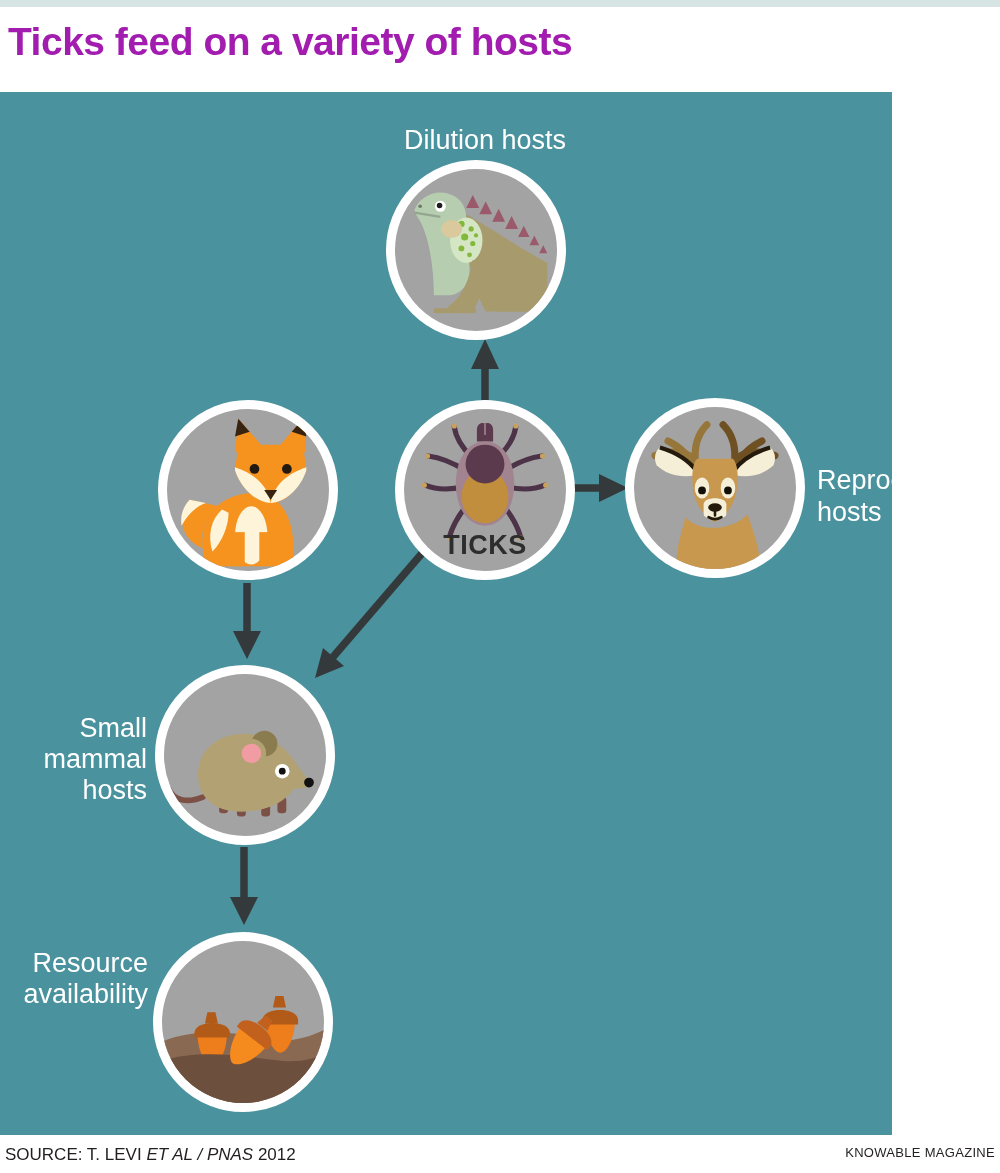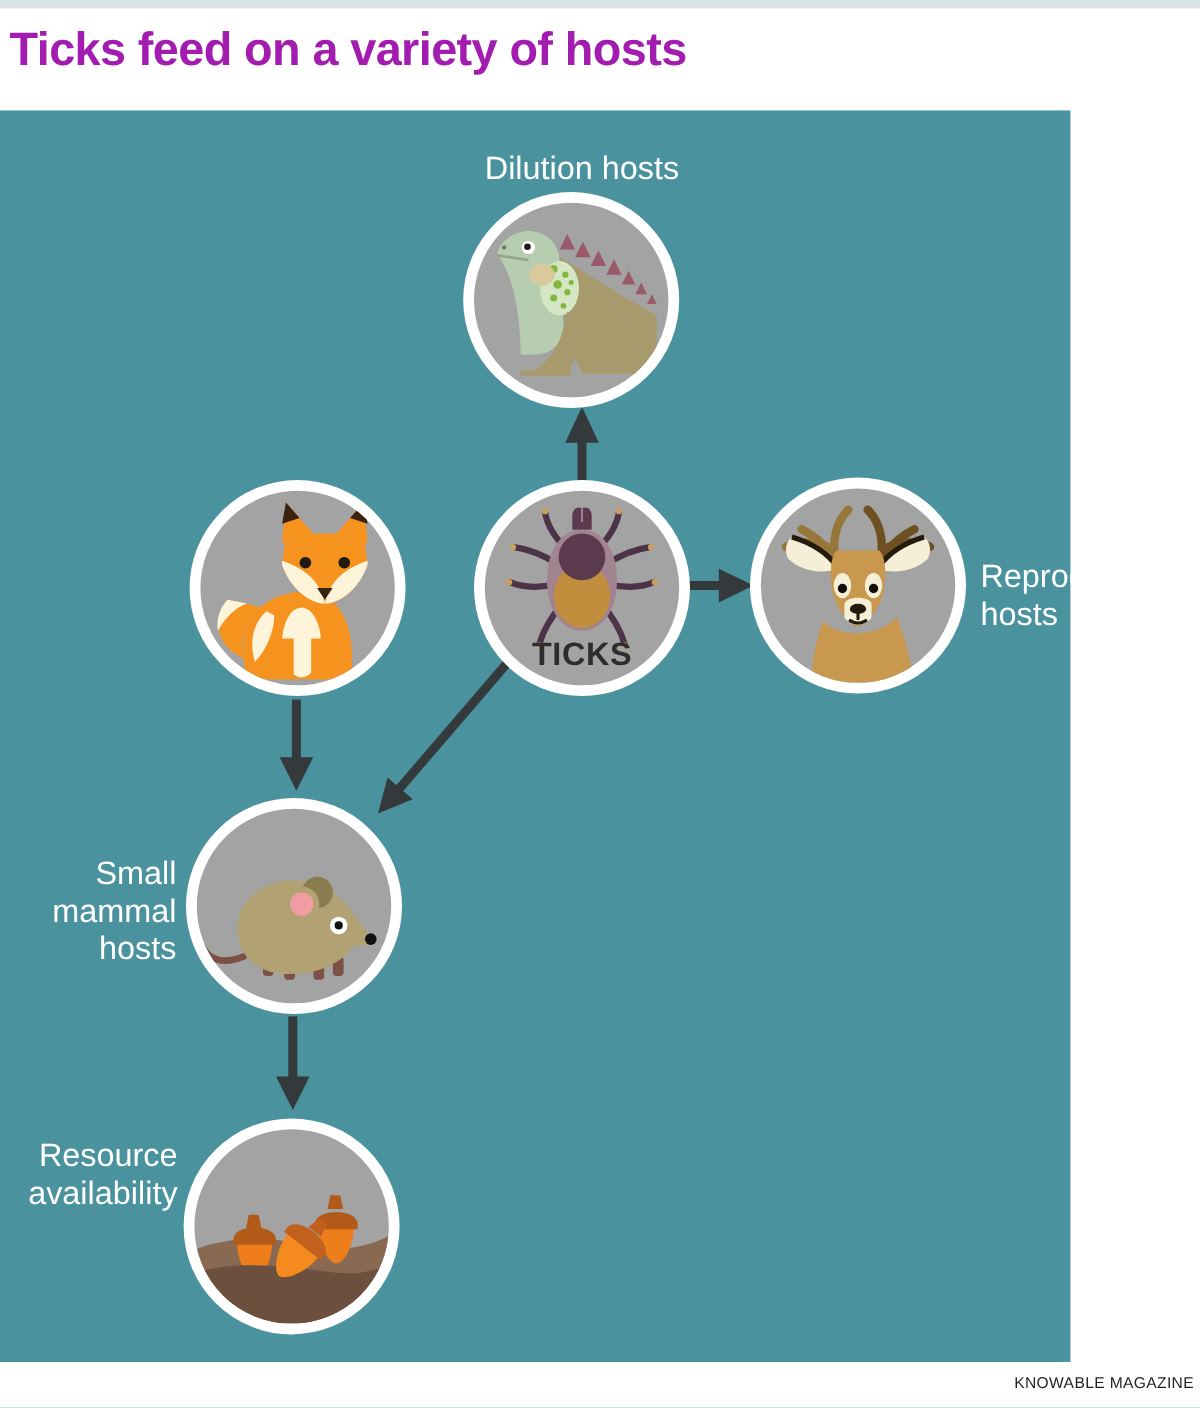--- a/index.html
+++ b/index.html
@@ -237,16 +237,19 @@
           <path d="M49,42 L54,42 L55.5,49 L47.5,49 Z" fill="#c2611d"></path>
           <path d="M41,57 C41,50 61,50 61,57 C61,68 55,78 51,78 C47,78 41,68 41,57 Z" fill="#f58a1f"></path>
           <path d="M39,56 C39,47 63,47 63,56 L63,58.5 L39,58.5 Z" fill="#c2611d"></path>
         </g>
       </svg>
     </div>
 
   </div>
 
   <div class="footer">
+    <div class="source">
+      <span>SOURCE: T. LEVI </span><em>ET AL / PNAS</em><span> 2012</span>
+    </div>
     <div class="brand">KNOWABLE MAGAZINE</div>
   </div>
 
 </div>
 
 </body></html>

